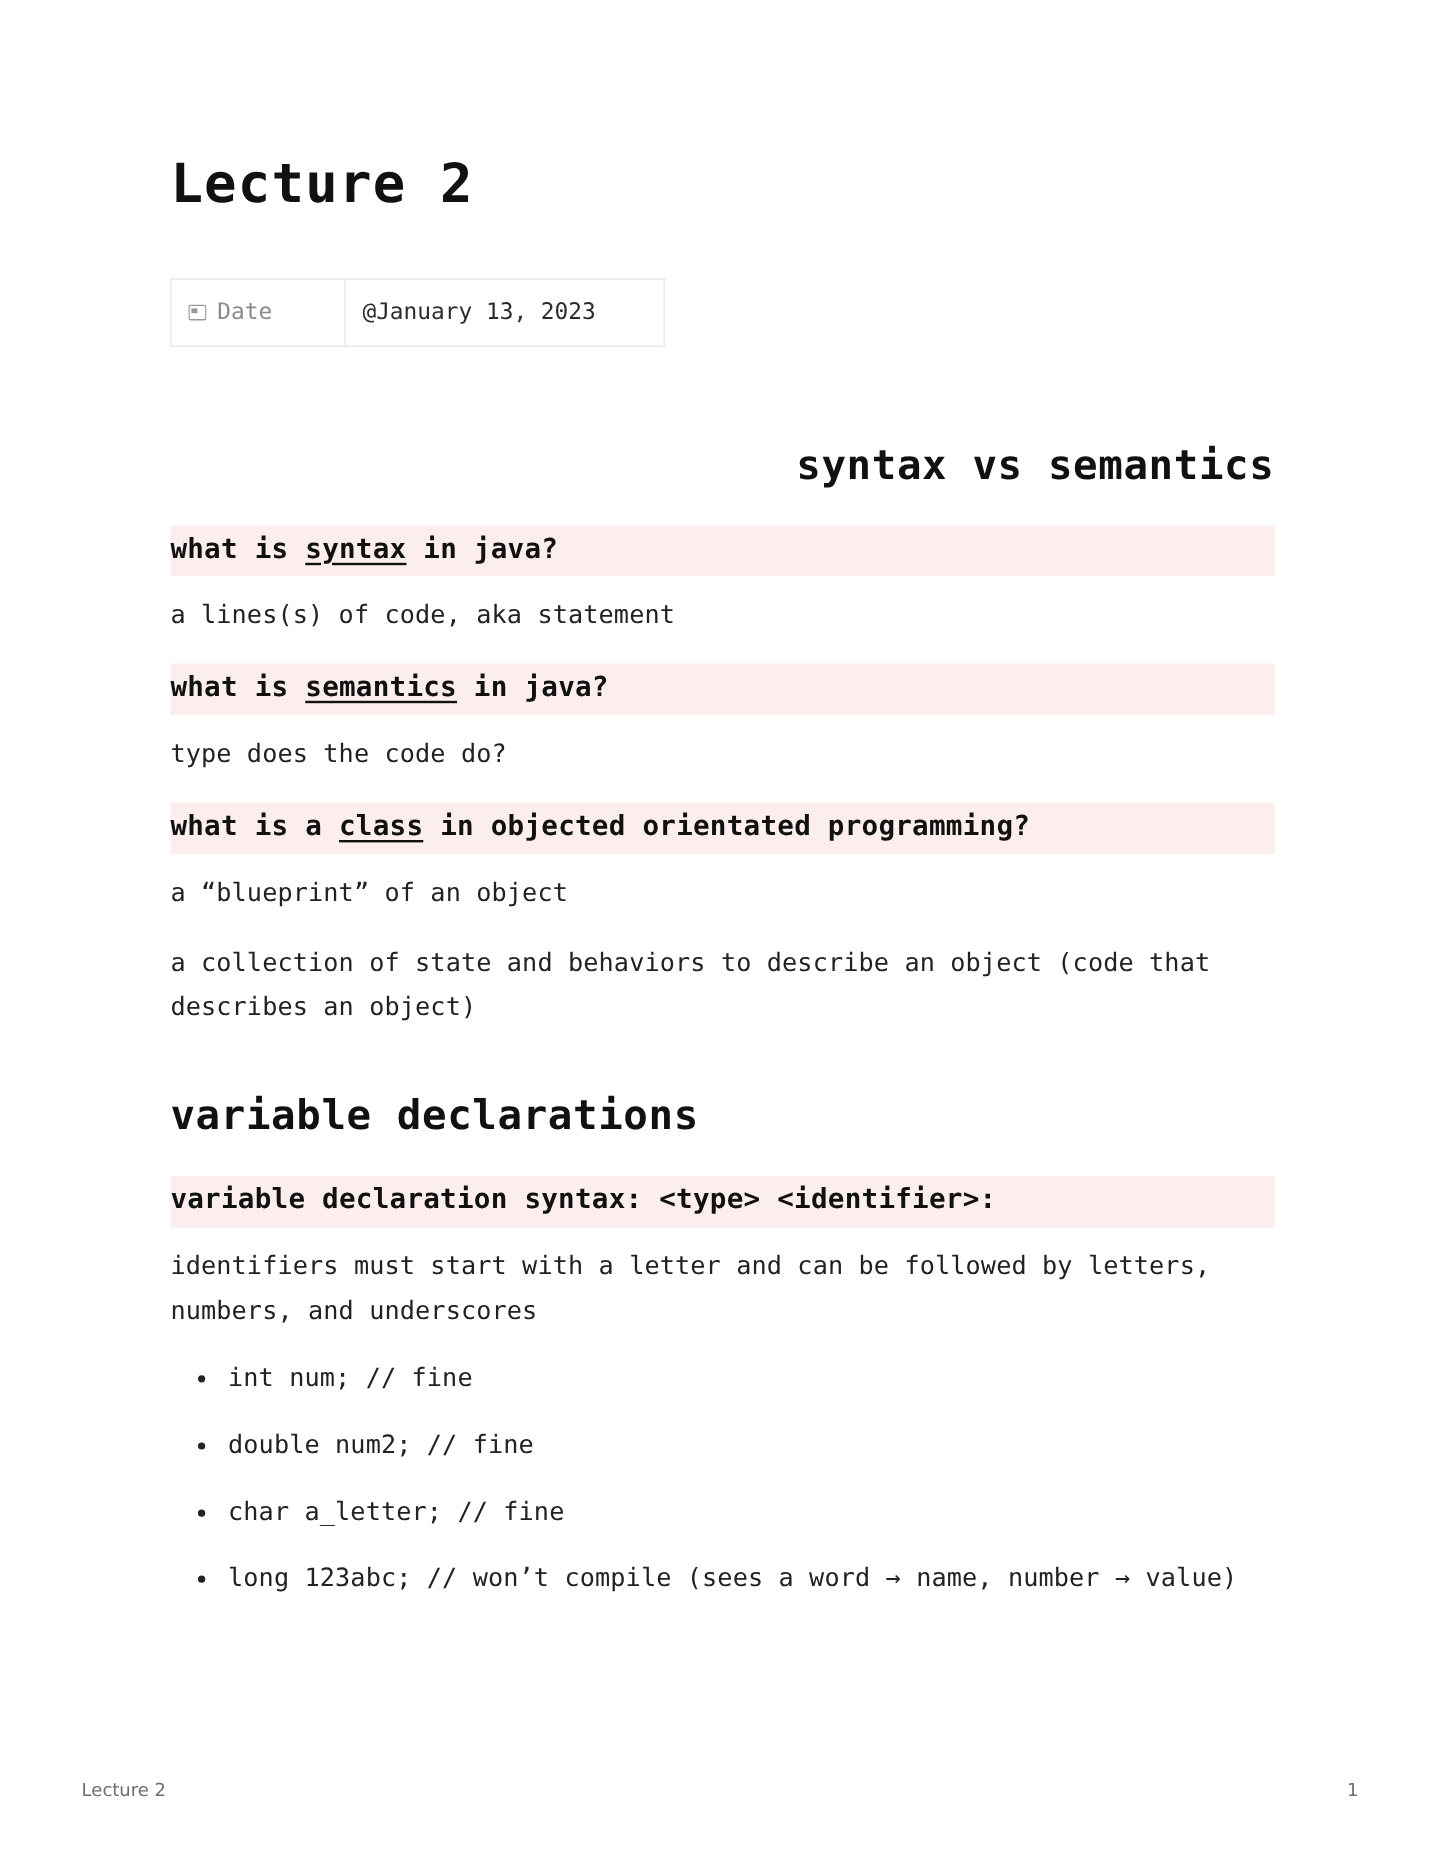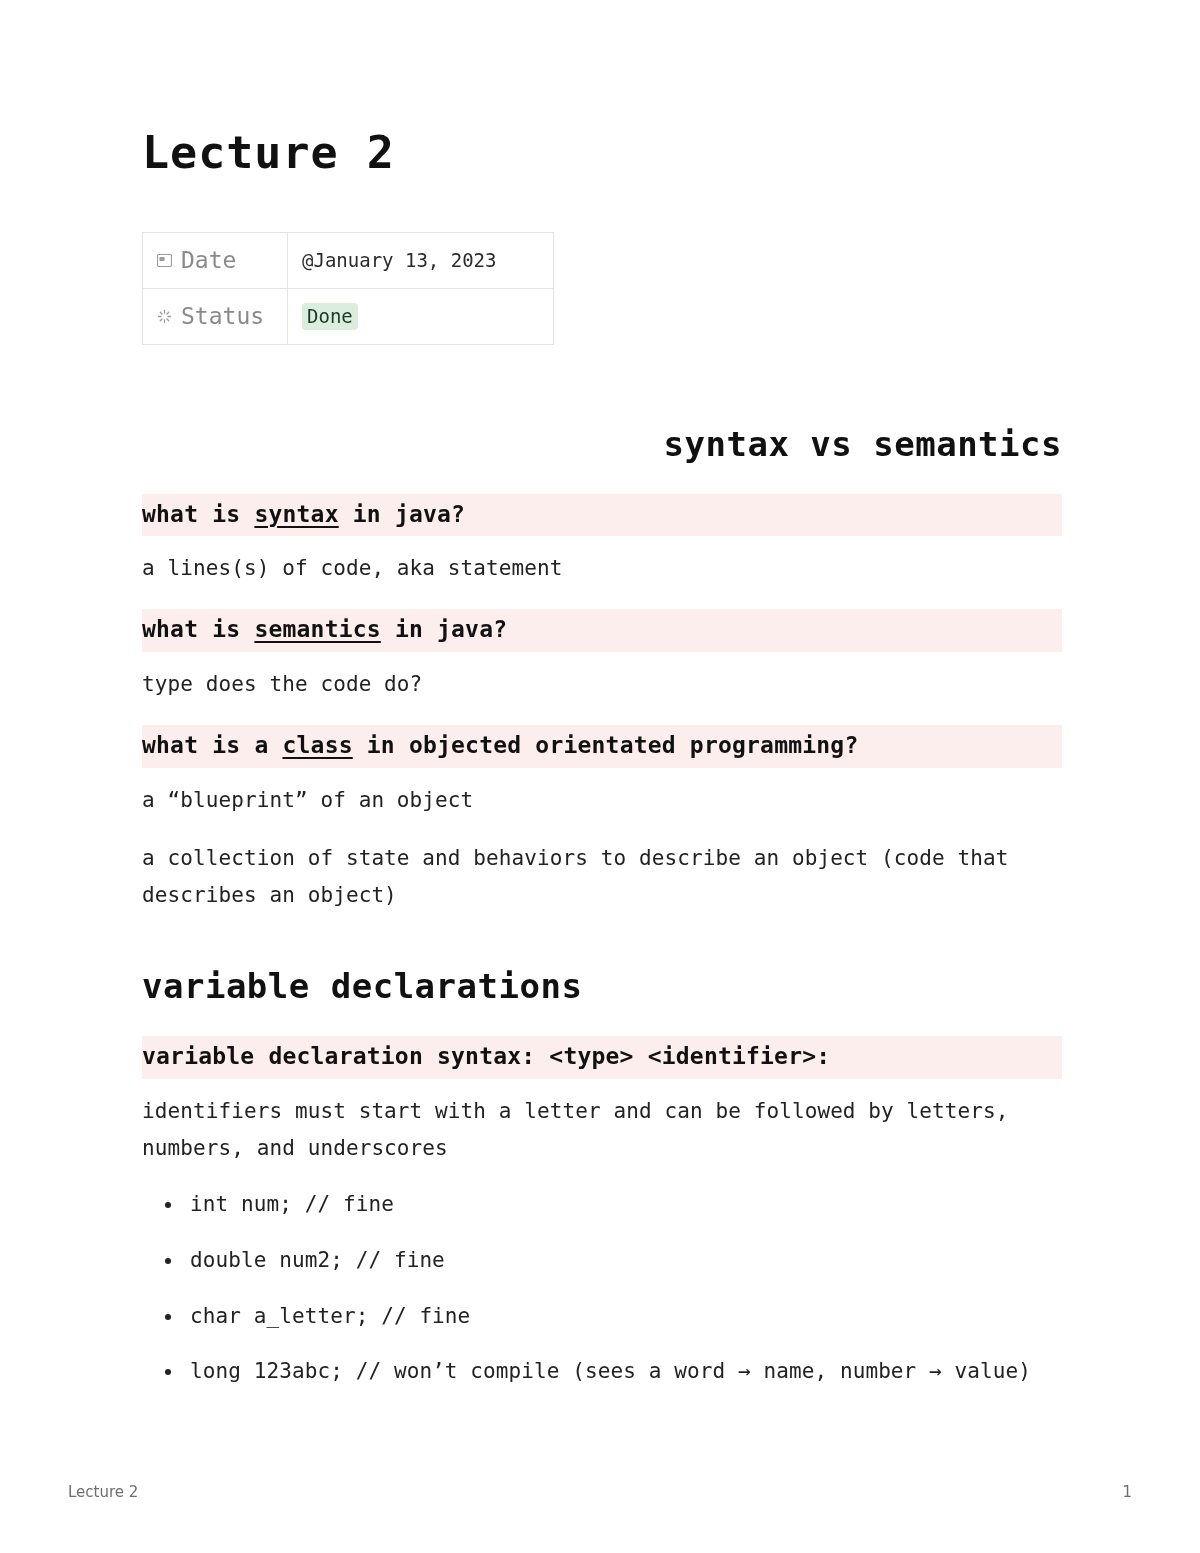--- a/index.html
+++ b/index.html
@@ -45,21 +45,21 @@
   .prop-table td {
     border: 1px solid #e3e3e3;
     padding: 0;
     vertical-align: middle;
     height: 56px;
   }
   .prop-key {
     width: 145px;
     padding-left: 14px !important;
     color: #8a8a8a;
-    font-size: 23px;
+    font-size: 19px;
     white-space: nowrap;
     text-align: center;
   }
   .prop-key .keyrow {
     display: flex;
     align-items: center;
     gap: 9px;
   }
   .prop-val {
     padding-left: 14px !important;
@@ -164,44 +164,20 @@
                   <rect x="2.5" y="4" width="5" height="4" fill="#9b9b9b"></rect>
                 </svg>
               </span>
               <span>Date</span>
             </span>
           </td>
           <td class="prop-val">
             <span>@January 13, 2023</span>
           </td>
         </tr>
-        <tr>
-          <td class="prop-key">
-            <span class="keyrow">
-              <span class="icon-sq icon-status">
-                <svg width="15" height="15" viewBox="0 0 15 15">
-                  <g stroke="#9b9b9b" stroke-width="1.3" stroke-linecap="round">
-                    <line x1="7.5" y1="1.5" x2="7.5" y2="4"></line>
-                    <line x1="7.5" y1="11" x2="7.5" y2="13.5"></line>
-                    <line x1="1.5" y1="7.5" x2="4" y2="7.5"></line>
-                    <line x1="11" y1="7.5" x2="13.5" y2="7.5"></line>
-                    <line x1="3.3" y1="3.3" x2="5" y2="5"></line>
-                    <line x1="10" y1="10" x2="11.7" y2="11.7"></line>
-                    <line x1="3.3" y1="11.7" x2="5" y2="10"></line>
-                    <line x1="10" y1="5" x2="11.7" y2="3.3"></line>
-                  </g>
-                </svg>
-              </span>
-              <span>Status</span>
-            </span>
-          </td>
-          <td class="prop-val">
-            <span class="tag-green">Done</span>
-          </td>
-        </tr>
       </tbody>
     </table>
 
     <h2 class="sec first">syntax vs semantics</h2>
 
     <div class="callout">
       <span>what is </span><span class="u">syntax</span><span> in java?</span>
     </div>
     <p class="body">a lines(s) of code, aka statement</p>
 

